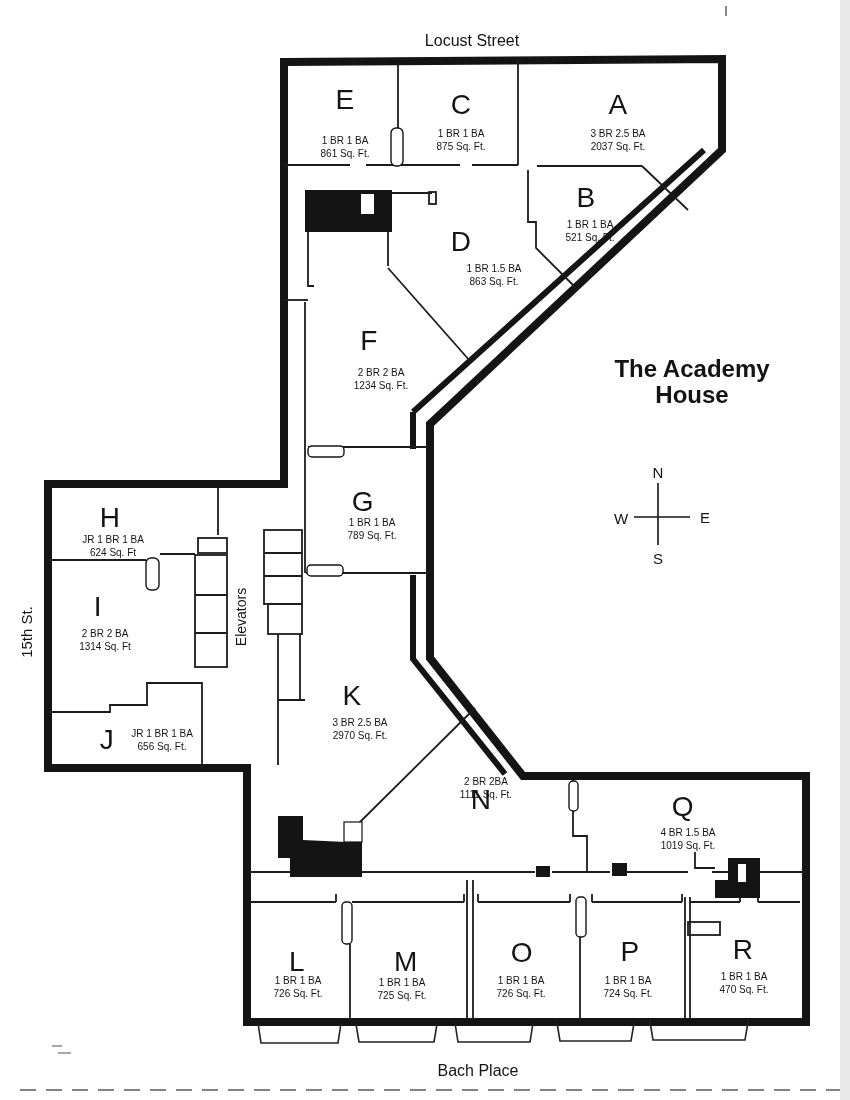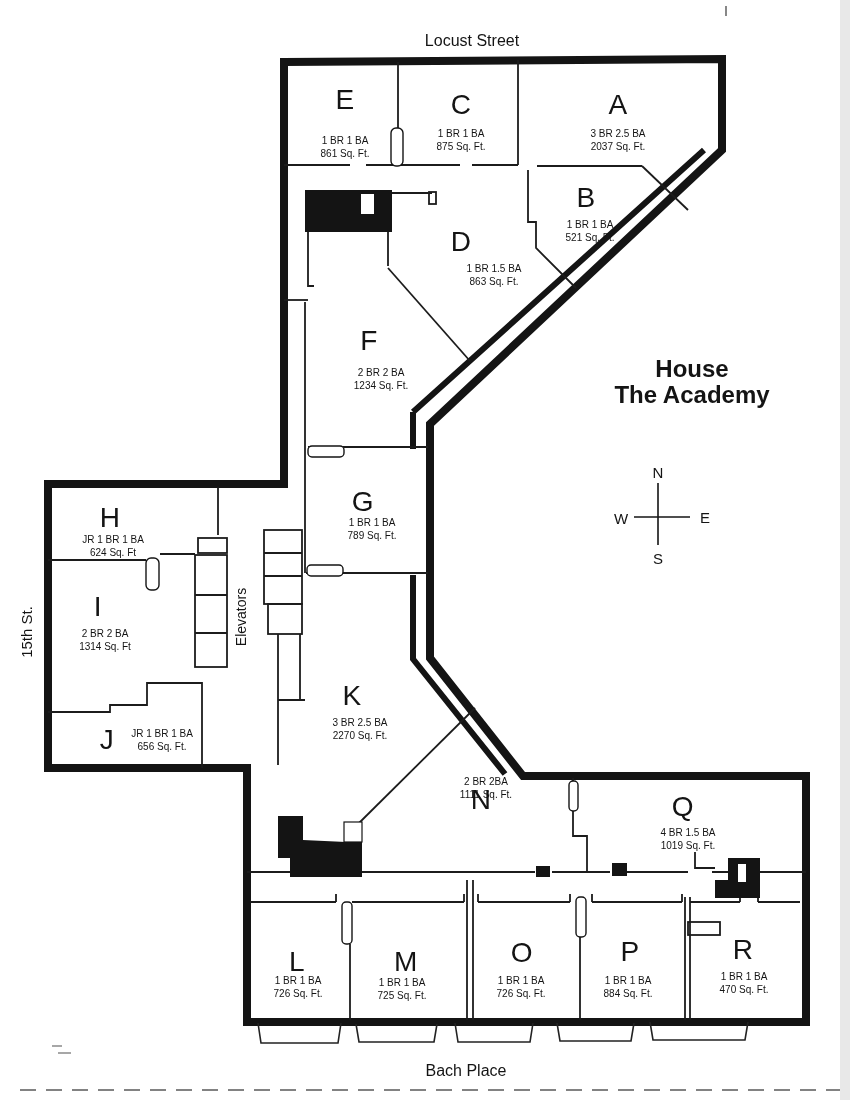--- a/index.html
+++ b/index.html
@@ -143,27 +143,27 @@
 
     <g>
       <line x1="845" y1="72" x2="845" y2="928" stroke="#3a3a3a" stroke-width="2.2"></line>
       <line x1="726" y1="6" x2="726" y2="16" stroke="#555" stroke-width="1.4"></line>
       <line x1="20" y1="1090" x2="843" y2="1090" stroke="#5a5a5a" stroke-width="1.6" stroke-dasharray="16 10"></line>
       <path d="M52,1046 h10 M58,1053 h13" stroke="#8a8a8a" stroke-width="1.3" fill="none"></path>
     </g>
   </svg>
 
   <div class="street" style="left:472px;top:32px">Locust Street</div>
-  <div class="street" style="left:466px;top:1062px">Bach Place</div>
+  <div class="street" style="left:478px;top:1062px">Bach Place</div>
   <div class="vtext" style="left:26px;top:632px">15th St.</div>
   <div class="vtext small" style="left:241px;top:617px">Elevators</div>
 
   <div class="big-title" style="left:692px;top:356px">
+    <div>The Academy</div>
     <div>House</div>
-    <div>The Academy</div>
   </div>
 
   <div class="compass-letter" style="left:658px;top:472px">N</div>
   <div class="compass-letter" style="left:658px;top:558px">S</div>
   <div class="compass-letter" style="left:621px;top:518px">W</div>
   <div class="compass-letter" style="left:705px;top:517px">E</div>
 
   <div class="letter" style="left:345px;top:86px">E</div>
   <div class="letter" style="left:461px;top:91px">C</div>
   <div class="letter" style="left:618px;top:91px">A</div>
@@ -218,21 +218,21 @@
   <div class="uinfo" style="left:105px;top:627px">
     <div>2 BR 2 BA</div>
     <div>1314 Sq. Ft</div>
   </div>
   <div class="uinfo" style="left:162px;top:727px">
     <div>JR 1 BR 1 BA</div>
     <div>656 Sq. Ft.</div>
   </div>
   <div class="uinfo" style="left:360px;top:716px">
     <div>3 BR 2.5 BA</div>
-    <div>2270 Sq. Ft.</div>
+    <div>2970 Sq. Ft.</div>
   </div>
   <div class="uinfo" style="left:486px;top:775px">
     <div>2 BR 2BA</div>
     <div>1111 Sq. Ft.</div>
   </div>
   <div class="uinfo" style="left:688px;top:826px">
     <div>4 BR 1.5 BA</div>
     <div>1019 Sq. Ft.</div>
   </div>
   <div class="uinfo" style="left:298px;top:974px">
@@ -242,20 +242,20 @@
   <div class="uinfo" style="left:402px;top:976px">
     <div>1 BR 1 BA</div>
     <div>725 Sq. Ft.</div>
   </div>
   <div class="uinfo" style="left:521px;top:974px">
     <div>1 BR 1 BA</div>
     <div>726 Sq. Ft.</div>
   </div>
   <div class="uinfo" style="left:628px;top:974px">
     <div>1 BR 1 BA</div>
-    <div>884 Sq. Ft.</div>
+    <div>724 Sq. Ft.</div>
   </div>
   <div class="uinfo" style="left:744px;top:970px">
     <div>1 BR 1 BA</div>
     <div>470 Sq. Ft.</div>
   </div>
 
 </div>
 
 </body></html>

